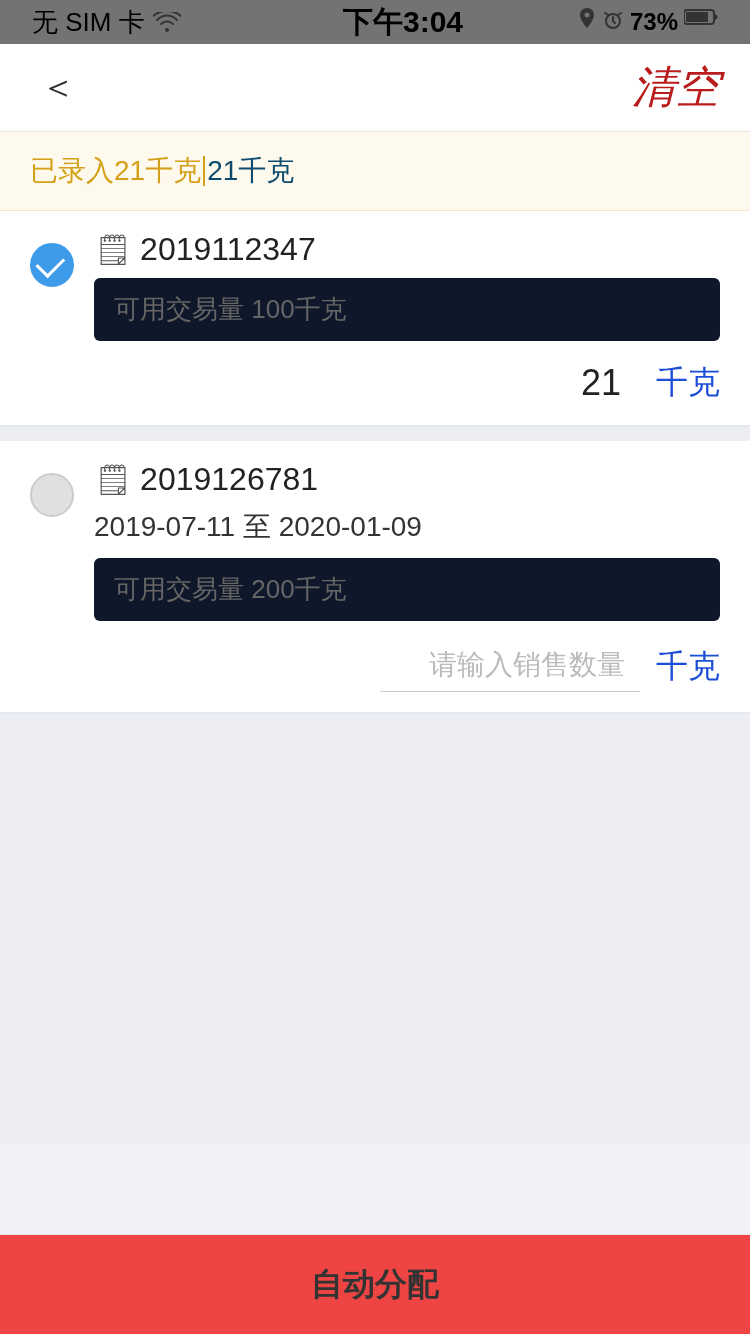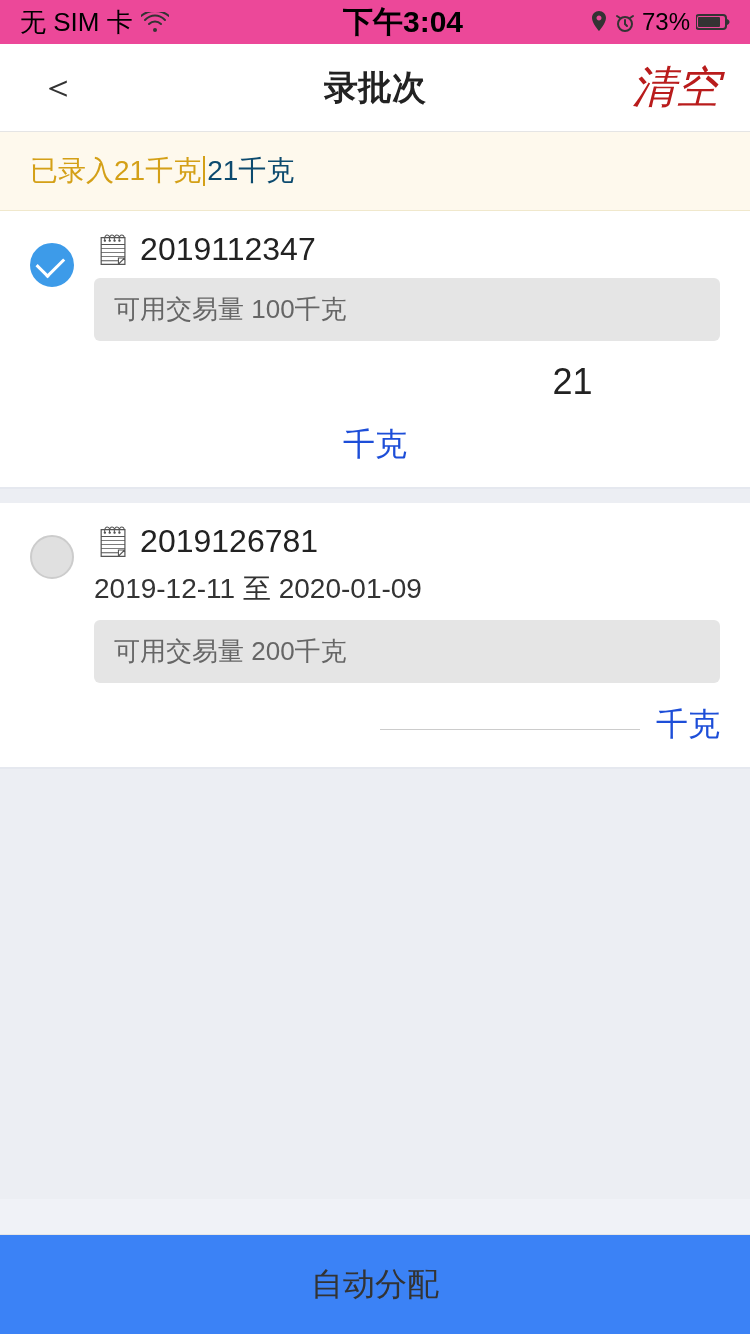--- a/index.html
+++ b/index.html
@@ -9,48 +9,48 @@
       font-family: -apple-system, 'PingFang SC', 'Helvetica Neue', sans-serif;
       background: #f0f2f7;
       width: 750px;
       min-height: 1334px;
       overflow-x: hidden;
       font-size: 32px;
     }
 
     
     .status-bar {
-      background: #ec4899;
+      background: #737373;
       height: 44px;
       display: flex;
       align-items: center;
       justify-content: space-between;
-      padding: 0 20px;
+      padding: 0 32px;
       font-size: 28px;
       font-weight: 500;
     }
     .status-left {
       display: flex;
       align-items: center;
       gap: 8px;
       font-size: 26px;
     }
     .status-center {
       font-size: 30px;
       font-weight: 600;
       position: absolute;
       left: 50%;
       transform: translateX(-50%);
       margin-left: 28px;
     }
     .status-right {
       display: flex;
-      align-items: center;
       gap: 6px;
       font-size: 24px;
+      font-weight: bold;
     }
 
     
     .nav-bar {
       background: #fff;
       height: 88px;
       display: flex;
       align-items: center;
       justify-content: space-between;
       padding: 0 30px;
@@ -162,38 +162,37 @@
       font-size: 32px;
       font-weight: 500;
       color: #222;
     }
     .batch-date {
       font-size: 28px;
       color: #333;
       margin-bottom: 12px;
     }
     .batch-available {
-      background: #e5e5e5;
+      background: #0f172a;
       border-radius: 6px;
       padding: 14px 20px;
       font-size: 26px;
       color: #666;
       margin-bottom: 0;
     }
 
     
     .quantity-row {
       background: #fff;
       padding: 20px 30px;
       display: flex;
       align-items: center;
       justify-content: flex-end;
       gap: 20px;
       border-bottom: 2px solid #e5e8ef;
-      flex-direction: column;
     }
     .quantity-input {
       border: none;
       outline: none;
       font-size: 36px;
       color: #222;
       text-align: right;
       background: transparent;
       min-width: 80px;
     }
@@ -253,24 +252,25 @@
       background: #fff;
       border-top: 1px solid #e5e5e5;
     }
     .btn-auto {
       flex: 1;
       display: flex;
       align-items: center;
       justify-content: center;
       font-size: 32px;
       color: #333;
-      background: #3b82f6;
+      background: #ef4444;
       cursor: pointer;
       border: none;
       outline: none;
+      font-weight: bold;
     }
     .btn-confirm {
       flex: 1;
       display: flex;
       align-items: center;
       justify-content: center;
       font-size: 34px;
       color: #fff;
       background: #3d9be9;
       cursor: pointer;
@@ -311,21 +311,20 @@
     <svg width="34" height="18" viewBox="0 0 34 18">
       <rect x="0" y="2" width="30" height="14" rx="3" stroke="#333" stroke-width="2" fill="none"></rect>
       <rect x="2" y="4" width="22" height="10" rx="1" fill="#333"></rect>
       <path d="M31 6v6c1.5-.5 2.5-1.7 2.5-3S32.5 6.5 31 6z" fill="#333"></path>
     </svg>
   </div>
 </div>
 
 <div class="nav-bar relative">
   <span class="nav-back">＜</span>
-  <span class="nav-title">录批次</span>
   <span class="nav-clear">清空</span>
 </div>
 
 <div class="summary-bar">
   <span class="summary-label">已录入21千克</span>
   <div class="summary-divider"></div>
   <span class="summary-value">21千克</span>
 </div>
 
 <div class="batch-card">
@@ -348,26 +347,27 @@
 <div class="section-sep"></div>
 
 <div class="batch-card">
   <div class="batch-row">
     <div class="batch-checkbox unchecked"></div>
     <div class="batch-info">
       <div class="batch-id-row">
         <span class="batch-id-icon">🗒</span>
         <span class="batch-id-text">2019126781</span>
       </div>
-      <div class="batch-date">2019-12-11 至 2020-01-09</div>
+      <div class="batch-date">2019-07-11 至 2020-01-09</div>
       <div class="batch-available">可用交易量 200千克</div>
     </div>
   </div>
   <div class="quantity-row-placeholder">
     <div class="qty-input-wrapper">
+      <input class="quantity-input" type="number" placeholder="请输入销售数量" style="width: 320px;">
       <div class="qty-input-line"></div>
     </div>
     <span class="quantity-unit">千克</span>
   </div>
 </div>
 
 <div class="empty-area" style="min-height: 430px;"></div>
 
 <div class="bottom-bar">
   <button class="btn-auto">自动分配</button>

